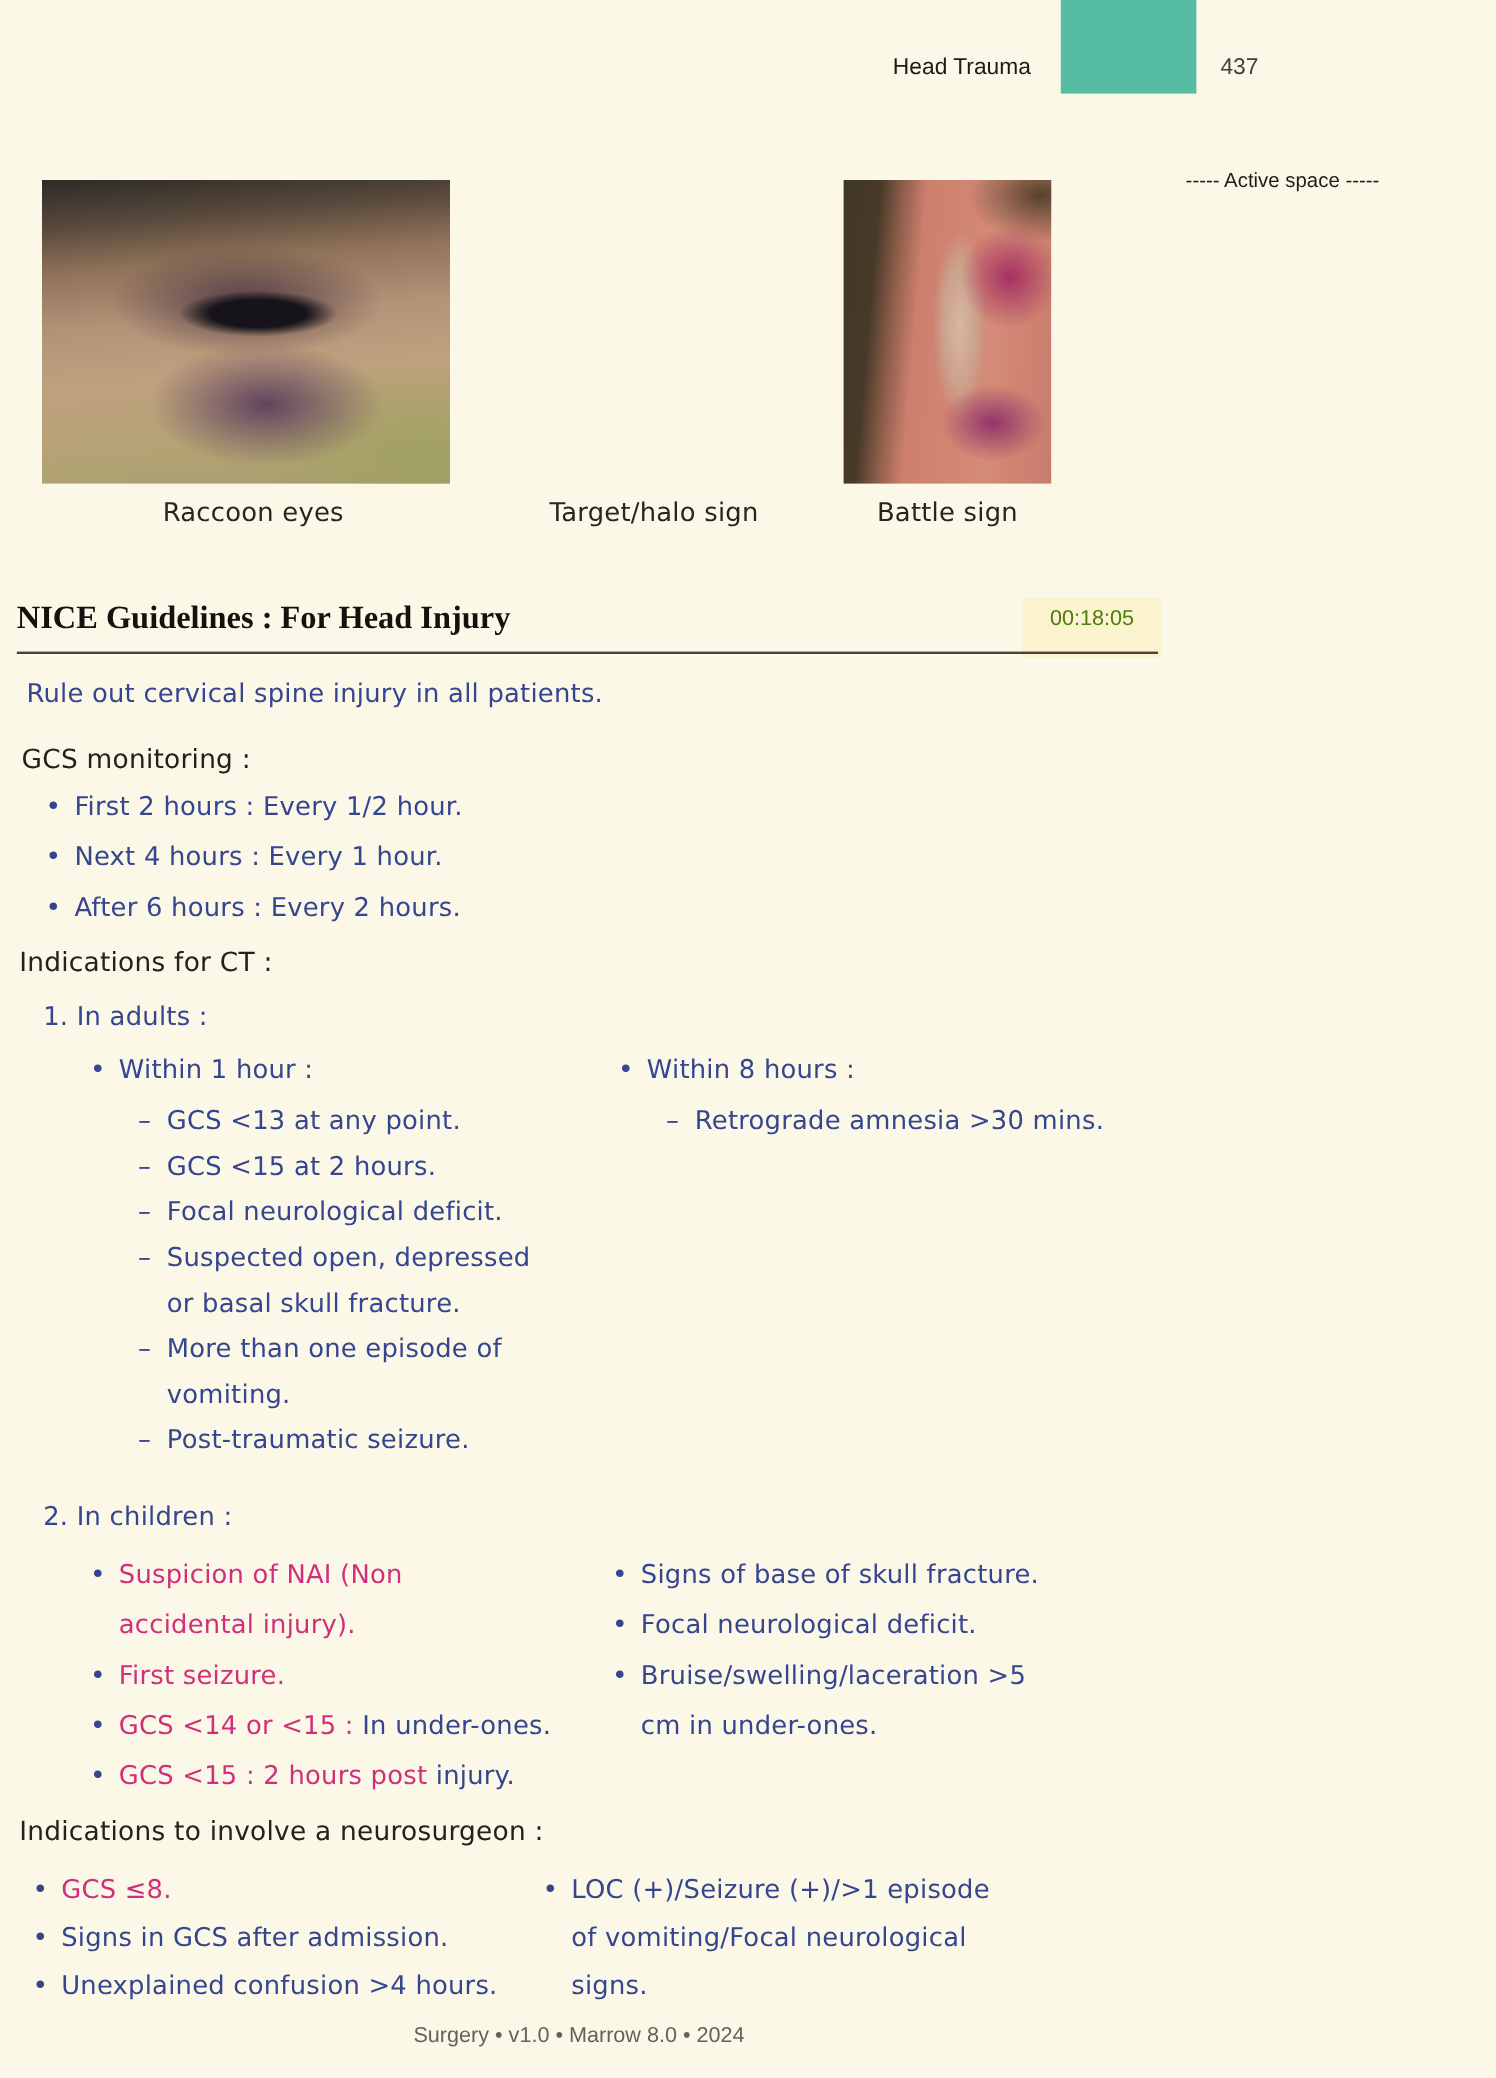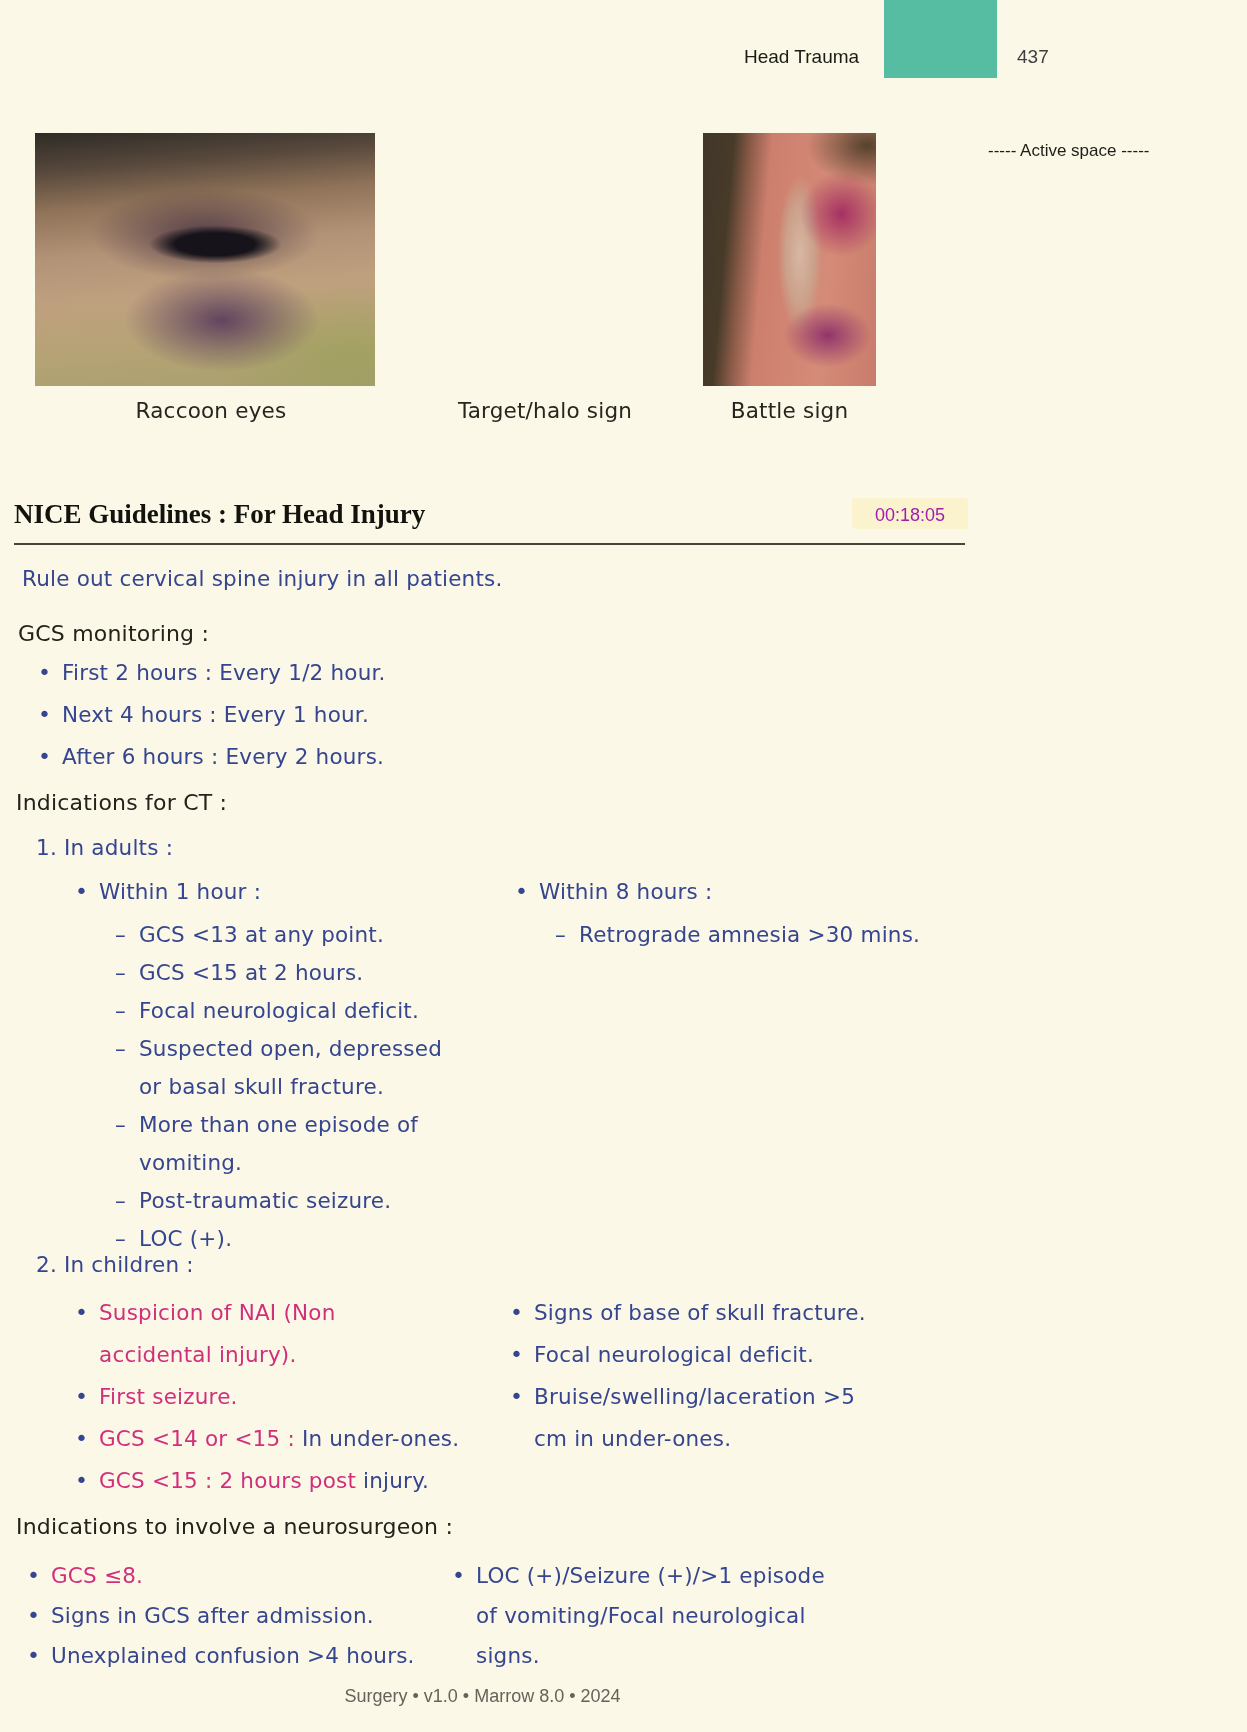--- a/index.html
+++ b/index.html
@@ -6,21 +6,21 @@
   .page{
     position:relative;width:1247px;height:1732px;background:#fbf8e7;
     font-family:"DejaVu Sans", sans-serif;overflow:hidden;margin:0 auto;
   }
   
   .chapter-title{position:absolute;top:46px;left:744px;font-size:19px;color:#1c1c16;font-family:"Liberation Sans",sans-serif;}
   .teal-tab{position:absolute;left:884px;top:0;width:113px;height:78px;background:#57bda2;}
   .page-num{position:absolute;top:46px;left:1017px;font-size:19px;color:#404040;font-family:"Liberation Sans",sans-serif;}
   .active-space{position:absolute;left:988px;top:141px;font-size:17px;color:#1e1e18;font-family:"Liberation Sans",sans-serif;}
   
-  .figures{position:absolute;top:133px;left:25px;display:flex;padding-left:10px;}
+  .figures{position:absolute;top:150px;left:25px;display:flex;padding-left:10px;}
   .figure{display:flex;flex-direction:column;align-items:center;}
   .photo{height:253px;}
   .photo-raccoon{
     width:340px;margin-right:12px;
     background:
       radial-gradient(ellipse 26% 10% at 53% 44%, #16141a 0%, #16141a 45%, rgba(22,20,26,0) 75%),
       radial-gradient(ellipse 48% 26% at 50% 40%, rgba(72,50,66,0.85) 0%, rgba(72,50,66,0) 70%),
       radial-gradient(ellipse 42% 30% at 55% 74%, rgba(88,58,92,0.9) 0%, rgba(88,58,92,0) 68%),
       radial-gradient(ellipse 60% 40% at 92% 88%, rgba(150,160,85,0.55), rgba(150,160,85,0) 70%),
       linear-gradient(175deg, #2e2b26 0%, #57483c 14%, #8f7258 28%, #b39378 45%, #bfa07e 62%, #b4a374 82%, #a89f6e 100%);
@@ -39,22 +39,22 @@
     background:
       radial-gradient(ellipse 34% 24% at 80% 32%, rgba(158,32,95,0.85), rgba(158,32,95,0) 70%),
       radial-gradient(ellipse 36% 18% at 72% 80%, rgba(130,30,105,0.8), rgba(130,30,105,0) 70%),
       radial-gradient(ellipse 18% 44% at 56% 48%, #d8b7a2 0%, #cba18b 45%, rgba(203,161,139,0) 72%),
       radial-gradient(ellipse 50% 22% at 95% 5%, #55422d 0%, rgba(85,66,45,0) 70%),
       linear-gradient(95deg, #41362a 0%, #473a28 16%, #8a5b48 25%, #cd7f6d 36%, #d48b77 70%, #c97c6c 100%);
   }
   .caption{margin-top:12px;font-size:19px;color:#26261f;letter-spacing:.3px;}
   
   .sec-title{position:absolute;left:14px;top:499px;font-family:"Liberation Serif",serif;font-weight:bold;font-size:27px;color:#13130e;}
-  .timestamp{position:absolute;left:852px;top:498px;width:116px;height:31px;background:#fbf3cd;border-radius:4px;
-    text-align:center;line-height:35px;font-size:18px;color:#a21caf;font-family:"Liberation Sans",sans-serif;}
+  .timestamp{position:absolute;left:852px;top:498px;width:116px;height:50px;background:#fbf3cd;border-radius:4px;
+    text-align:center;line-height:35px;font-size:18px;color:#4d7c0f;font-family:"Liberation Sans",sans-serif;}
   .sec-rule{position:absolute;left:14px;top:543px;width:951px;height:2px;background:#45453c;}
   
   .hw{font-size:21.5px;letter-spacing:.2px;}
   .blue{color:#35458f;}
   .pink{color:#d12f7b;}
   .dark{color:#23231c;}
   .note-intro{position:absolute;left:22px;top:566px;}
   .gcs-head{position:absolute;left:18px;top:621px;font-size:22px;}
   .list{list-style:none;margin:0;padding:0;}
   .list li{position:relative;padding-left:24px;line-height:42px;}
@@ -128,21 +128,20 @@
   <div class="cols adults-cols">
     <div class="adults-left">
       <div class="col-label hw blue">Within 1 hour :</div>
       <ul class="dashlist hw blue">
         <li>GCS &lt;13 at any point.</li>
         <li>GCS &lt;15 at 2 hours.</li>
         <li>Focal neurological deficit.</li>
         <li class="wrap">Suspected open, depressed or basal skull fracture.</li>
         <li>More than one episode of vomiting.</li>
         <li>Post-traumatic seizure.</li>
-        <li>LOC (+).</li>
       </ul>
     </div>
     <div>
       <div class="col-label hw blue">Within 8 hours :</div>
       <ul class="dashlist hw blue">
         <li>Retrograde amnesia &gt;30 mins.</li>
       </ul>
     </div>
   </div>
 

